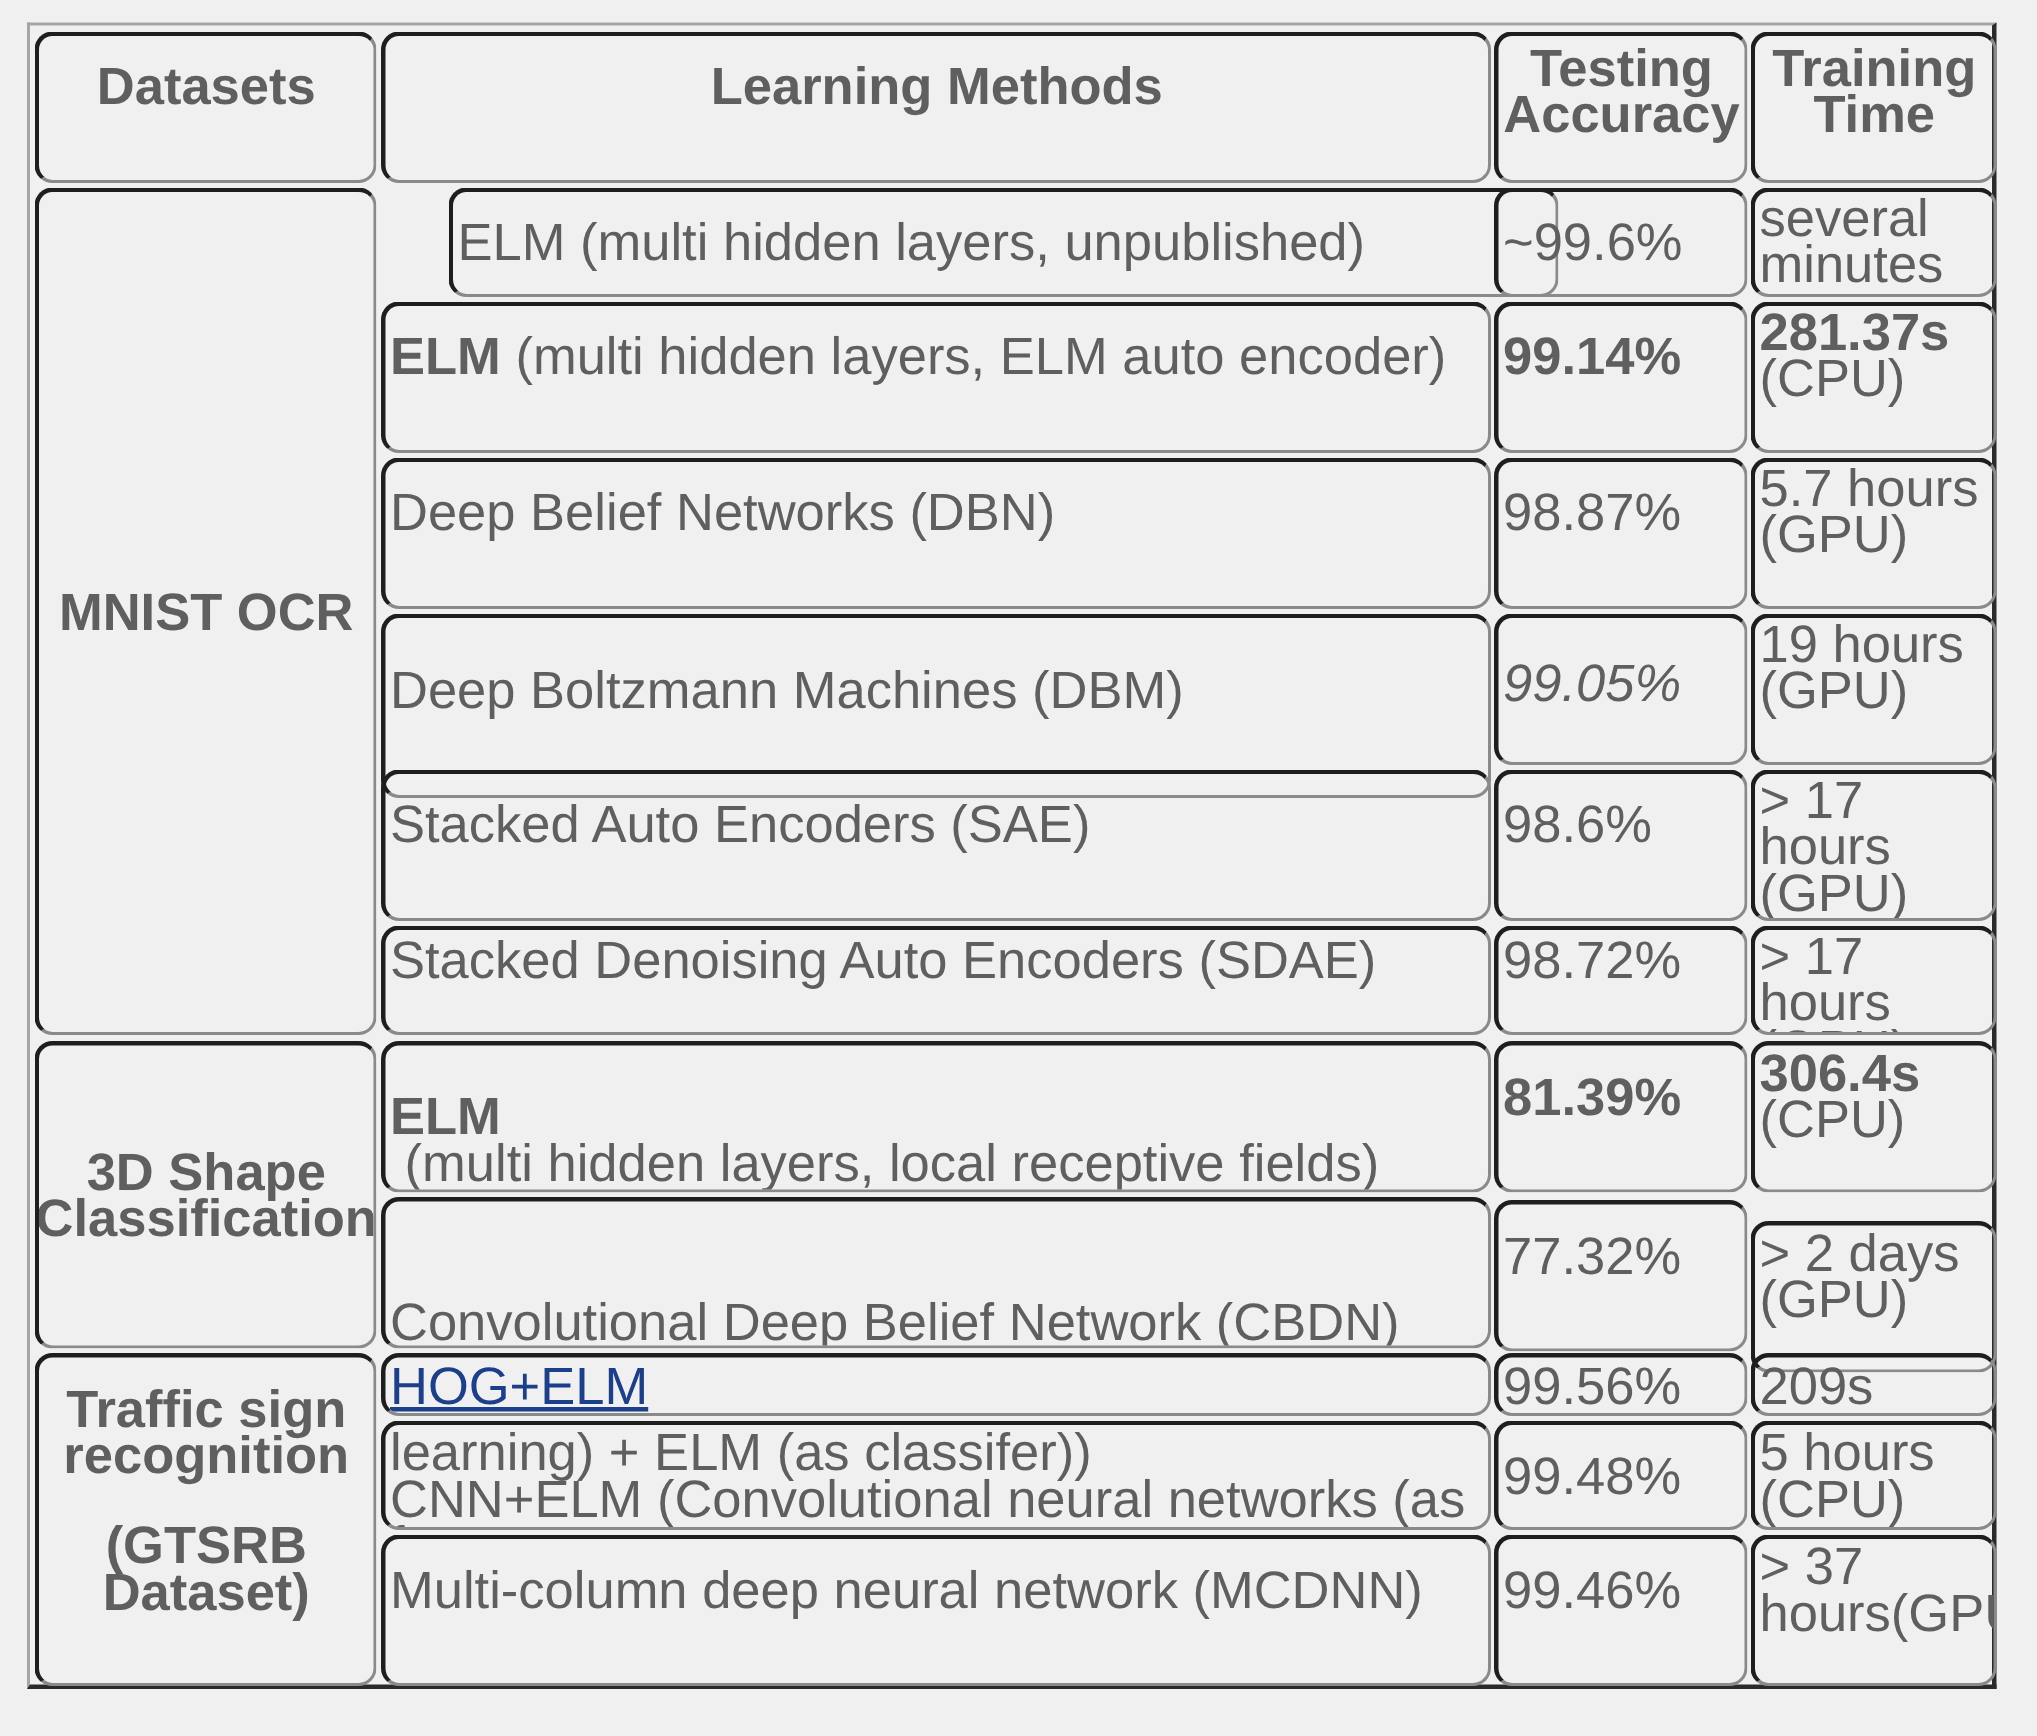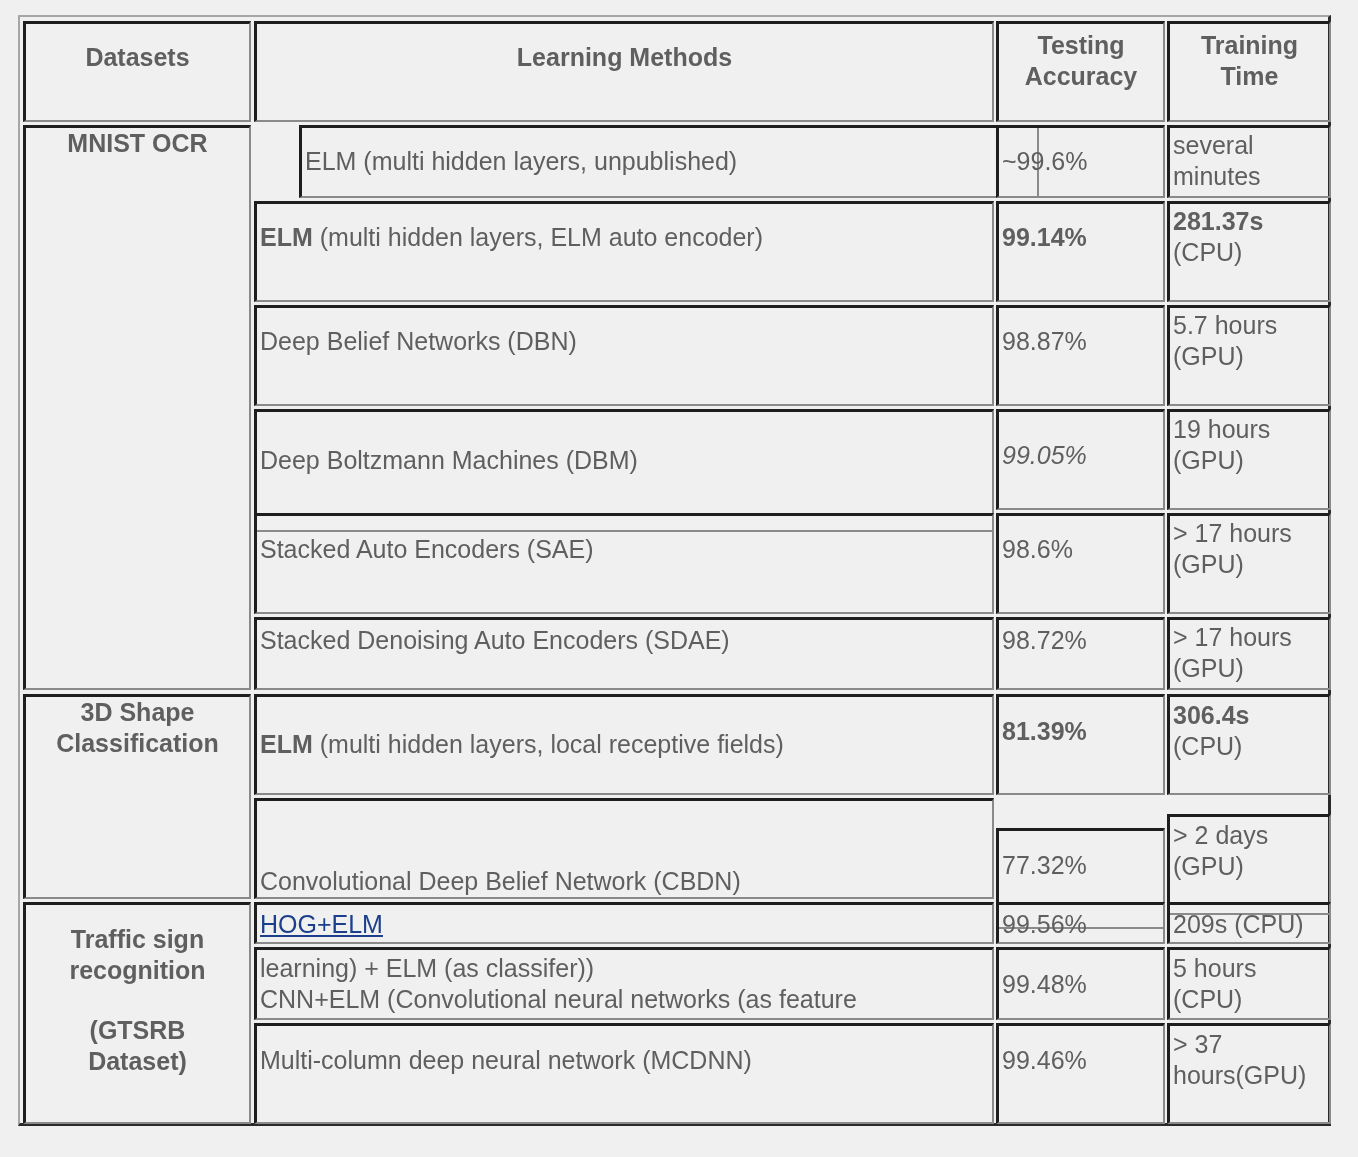--- a/index.html
+++ b/index.html
@@ -21,33 +21,34 @@
     border-bottom: 3px solid #2a2a2a;
     box-sizing: border-box;
   }
   .cell {
     position: absolute;
     box-sizing: border-box;
     border-top: 3px solid #1e1e1e;
     border-left: 3px solid #1e1e1e;
     border-right: 2px solid #8a8a8a;
     border-bottom: 2px solid #8a8a8a;
-    font-size: 25px;
+    font-size: 35px;
     line-height: 31px;
     overflow: hidden;
+    border-radius: 12px;
   }
   .hdr {
     font-weight: bold;
     text-align: center;
     padding-top: 6px;
   }
   .ds {
     font-weight: bold;
     text-align: center;
-    display: flex; align-items: flex-start; justify-content: center;
+    display: flex; align-items: center; justify-content: center;
   }
   .ds-inner { display: block; }
   .mcell { padding-left: 3px; display: flex; align-items: flex-start; }
   .acell { padding-left: 3px; display: flex; align-items: flex-start; }
   .tcell { padding-left: 3px; }
   .b { font-weight: bold; }
   a.lnk { color: #1b3f8a; text-decoration: underline; }
 </style>
 </head>
 <body>
@@ -153,21 +154,21 @@
   <span>81.39%</span>
 </div>
 <div class="cell tcell" style="left:1167px; top:694px; width:164px; height:101px; padding-top:3px;">
   <div class="b">306.4s</div>
   <div>(CPU)</div>
 </div>
 
 <div class="cell mcell" style="left:254px; top:798px; width:740px; height:101px; padding-top:19px;align-items:flex-end;">
   <span>Convolutional Deep Belief Network (CBDN)</span>
 </div>
-<div class="cell acell" style="left:996px; top:828px; width:169px; height:101px; padding-top:19px;">
+<div class="cell acell" style="left:996px; top:800px; width:169px; height:101px; padding-top:19px;">
   <span>77.32%</span>
 </div>
 <div class="cell tcell" style="left:1167px; top:814px; width:164px; height:101px; padding-top:3px;">
   <div>&gt; 2 days</div>
   <div>(GPU)</div>
 </div>
 
 <div class="cell ds" style="left:23px; top:902px; width:228px; height:222px; align-items:flex-start; padding-top:19px;">
   <span class="ds-inner">
     <div>Traffic sign</div>

